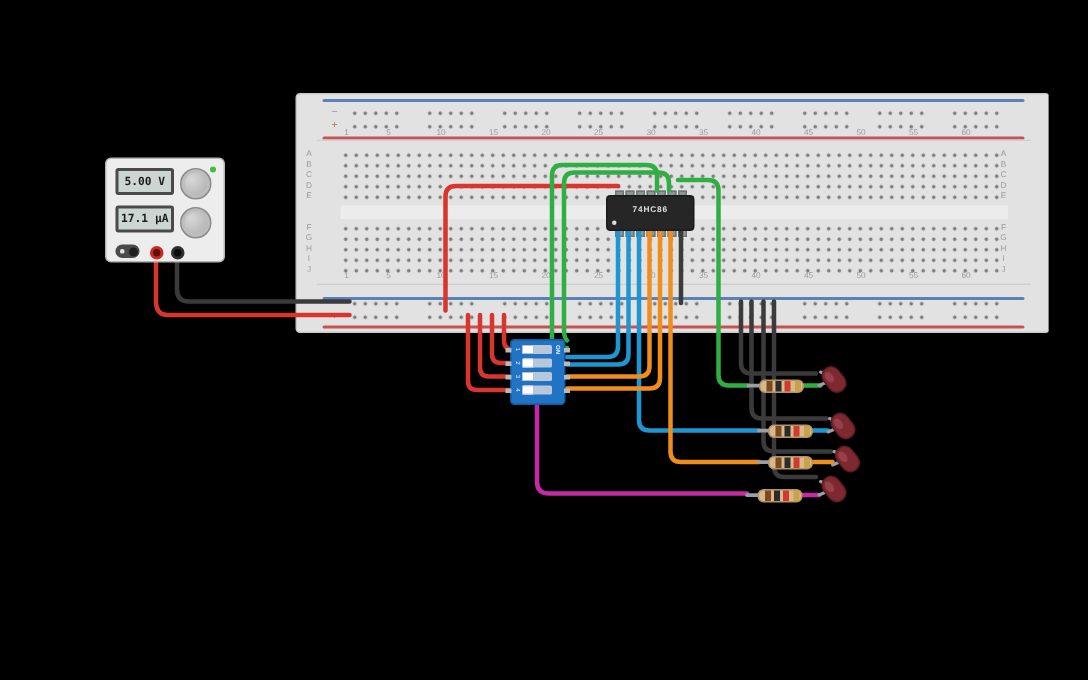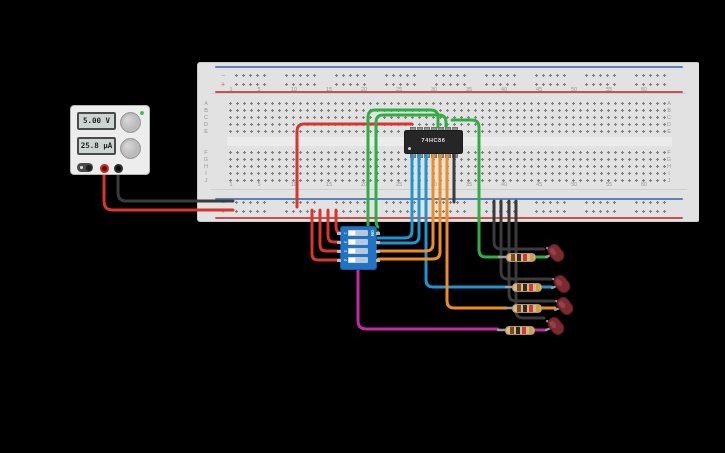--- a/index.html
+++ b/index.html
@@ -242,21 +242,21 @@
       <div class="dip-slot" style="top: 30px;">
         <div class="dip-slider"></div>
       </div>
       <div class="dip-num" style="left: 4px; top: 33px;">4</div>
       <div class="dip-pin" style="left: -4px; top: 31.5px;"></div>
       <div class="dip-pin" style="left: 35px; top: 31.5px;"></div>
     </div>
 
   <div id="psu" class="abs">
     <div class="display" style="top:6px;">5.00 V</div>
-    <div class="display" style="top:31px;">25.8 µA</div>
+    <div class="display" style="top:31px;">17.1 µA</div>
     <div class="knob" style="left:49px;top:6px;"></div>
     <div class="knob" style="left:49px;top:32px;"></div>
     <div id="psu-led"></div>
     <div id="psu-toggle">
         <div class="dot"></div>
         <div class="knob2"></div>
       </div>
     <div class="terminal" id="term-red"></div>
     <div class="terminal" id="term-black"></div>
   </div>

